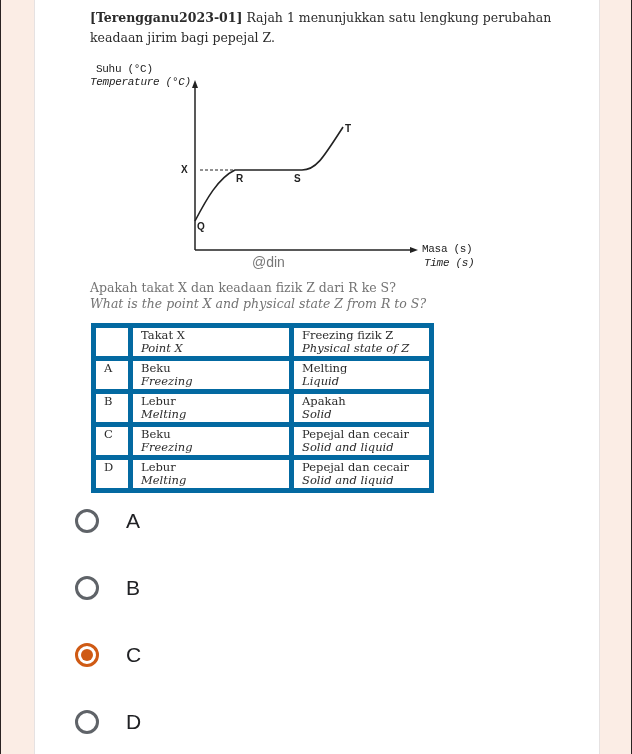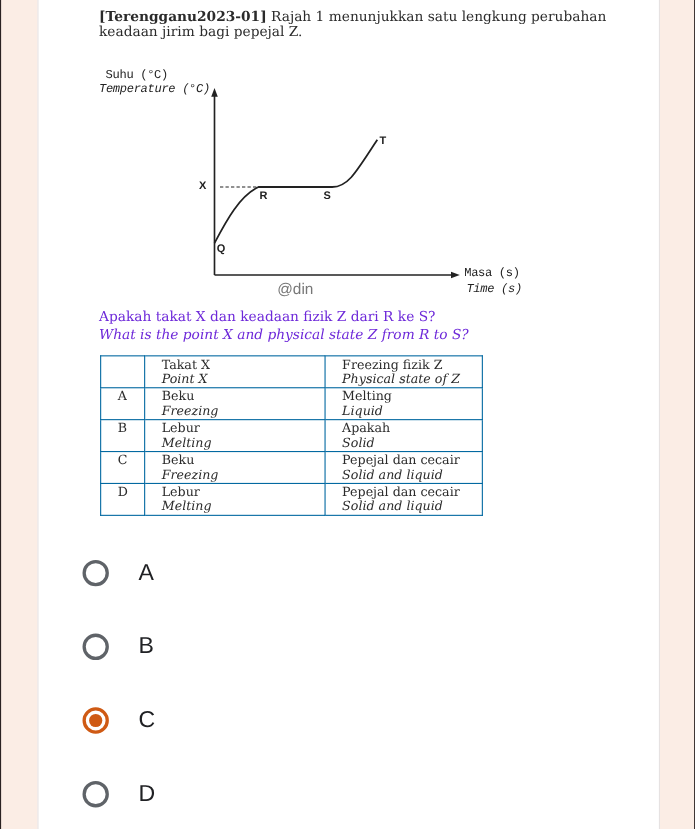--- a/index.html
+++ b/index.html
@@ -12,41 +12,41 @@
   .frame-left { position: absolute; left: 0; top: 0; width: 1px; height: 754px; background: #2a2222; }
   .frame-right { position: absolute; right: 0; top: 0; width: 1px; height: 754px; background: #2a2222; }
   .card {
     position: absolute; left: 34px; top: 0; width: 564px; height: 754px;
     background: #ffffff;
     border-left: 1px solid #e6e2e2;
     border-right: 1px solid #e6e2e2;
   }
   .question {
     position: absolute; left: 90px; top: 8px; width: 470px;
-    font-size: 12.5px; line-height: 14px; color: #2b2b2b;
+    font-size: 12.5px; line-height: 20px; color: #2b2b2b;
   }
   .question .tag { font-weight: bold; }
   .question .en { font-style: italic; }
 
   .diagram { position: absolute; left: 88px; top: 58px; width: 420px; height: 220px; }
   .diagram svg { position: absolute; left: 0; top: 0; }
   .ax-label { position: absolute; font-family: Liberation Mono, monospace; font-size: 11px; color: #222; letter-spacing: -0.3px; }
   .ax-label.it { font-style: italic; }
   .pt-label { position: absolute; font-family: "Liberation Sans", sans-serif; font-size: 10px; font-weight: bold; color: #222; }
   .watermark { position: absolute; font-family: "Liberation Sans", sans-serif; font-size: 14px; color: #777; }
 
-  .prompt { position: absolute; left: 90px; top: 280px; font-size: 12.5px; line-height: 16px; color: #6d28d9; }
+  .prompt { position: absolute; left: 90px; top: 280px; font-size: 12.5px; line-height: 16px; color: #737373; }
   .prompt .en { font-style: italic; }
 
   table.opts {
     position: absolute; left: 91px; top: 323px;
     border-collapse: collapse;
     font-size: 11.5px; line-height: 13px; color: #2b2b2b;
   }
-  table.opts td { border: 1px solid #0369a1; padding: 1px 4px 1px 15px; vertical-align: top; }
+  table.opts td { border: 5px solid #0369a1; padding: 1px 4px 1px 8px; vertical-align: top; }
   table.opts td.letter { width: 20px; text-align: left; }
   table.opts td.col1 { width: 144px; }
   table.opts td.col2 { width: 123px; }
   table.opts .en { font-style: italic; display: block; }
   table.opts .ms { display: block; }
 
   .choice {
     position: absolute; left: 75px; height: 36px; display: flex; align-items: center; cursor: pointer;
   }
   .radio {

